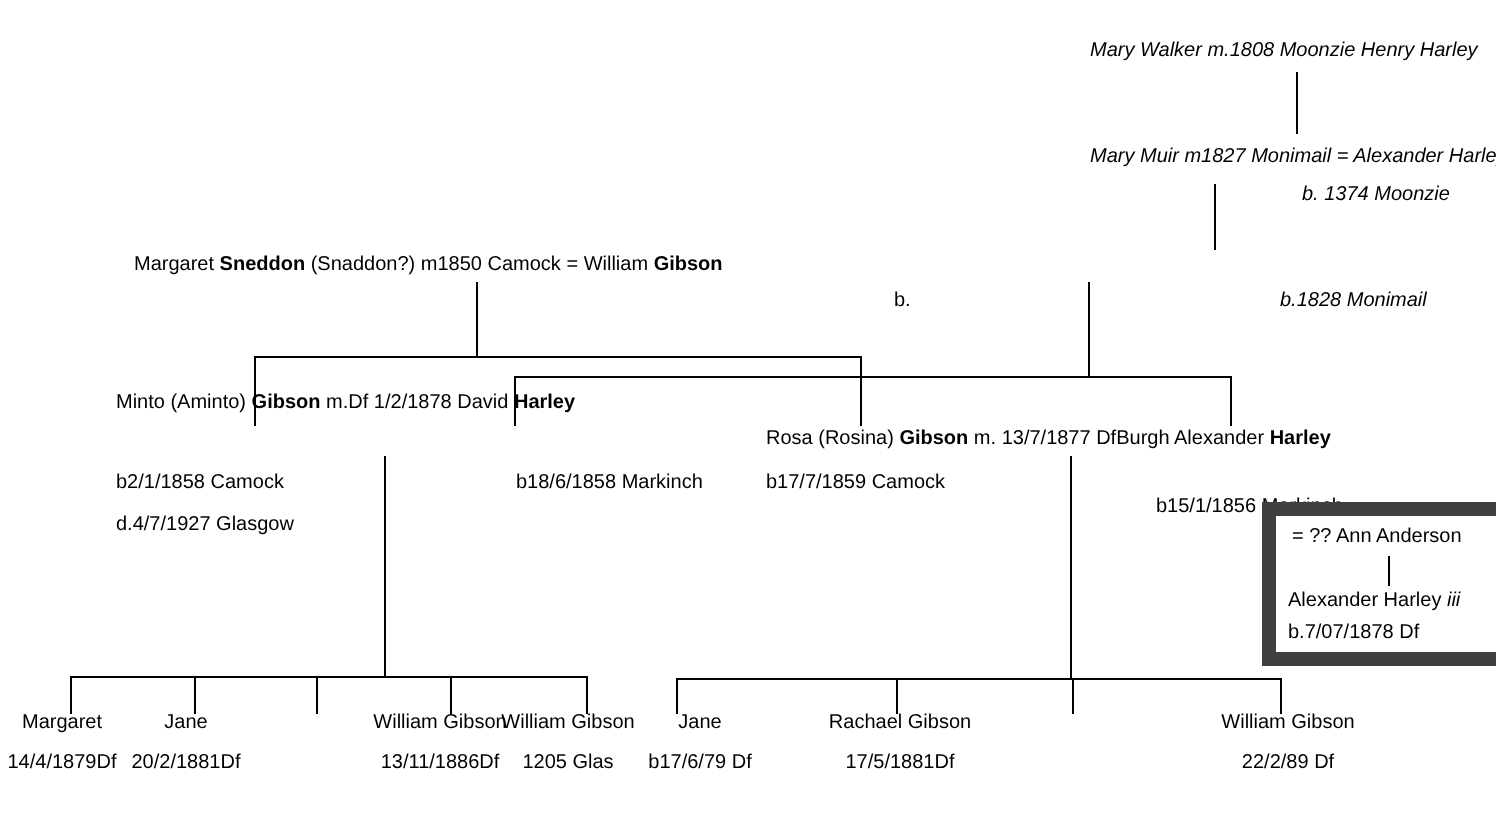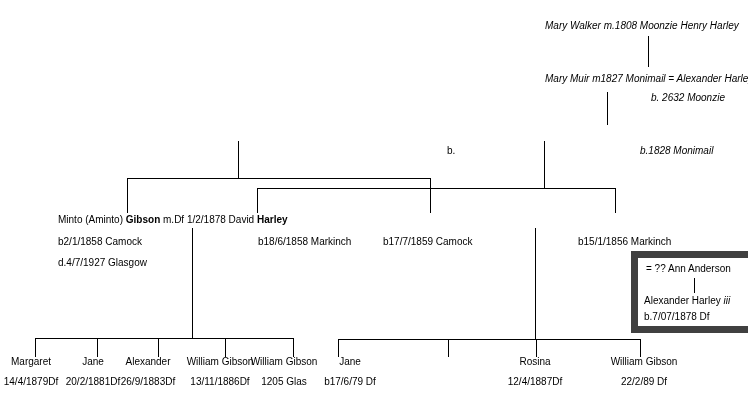--- a/index.html
+++ b/index.html
@@ -20,44 +20,50 @@
          border:7px solid #404040; }
 </style>
 </head>
 <body>
 
 <div class="canvas">
 
   <div class="t it" style="left:545px;top:20px">Mary Walker m.1808 Moonzie Henry Harley</div>
   <div class="vl" style="left:648px;top:36px;height:31px"></div>
   <div class="t it" style="left:545px;top:73px">Mary Muir m1827 Monimail = Alexander Harley</div>
-  <div class="t it" style="left:651px;top:92px">b. 2632 Moonzie</div>
+  <div class="t it" style="left:651px;top:92px">b. 1374 Moonzie</div>
   <div class="vl" style="left:607px;top:92px;height:33px"></div>
 
+  <div class="t" style="left:67px;top:127px">
+    <span>Margaret </span><span class="b">Sneddon</span><span> (Snaddon?) m1850 Camock = William </span><span class="b">Gibson</span>
+  </div>
   <div class="t" style="left:447px;top:145px">b.</div>
   <div class="t it" style="left:640px;top:145px">b.1828 Monimail</div>
 
   <div class="vl" style="left:238px;top:141px;height:37px"></div>
   <div class="vl" style="left:544px;top:141px;height:47px"></div>
   <div class="hl" style="left:127px;top:178px;width:304px"></div>
   <div class="vl" style="left:127px;top:178px;height:35px"></div>
   <div class="vl" style="left:430px;top:178px;height:35px"></div>
   <div class="hl" style="left:257px;top:188px;width:359px"></div>
   <div class="vl" style="left:257px;top:188px;height:25px"></div>
   <div class="vl" style="left:615px;top:188px;height:25px"></div>
 
-  <div class="t" style="left:58px;top:214px">
+  <div class="t" style="left:58px;top:196px">
     <span>Minto (Aminto) </span><span class="b">Gibson</span><span> m.Df 1/2/1878 David </span><span class="b">Harley</span>
   </div>
   <div class="t" style="left:58px;top:236px">b2/1/1858 Camock</div>
   <div class="t" style="left:258px;top:236px">b18/6/1858 Markinch</div>
   <div class="t" style="left:58px;top:257px">d.4/7/1927 Glasgow</div>
 
+  <div class="t" style="left:383px;top:214px">
+    <span>Rosa (Rosina) </span><span class="b">Gibson</span><span> m. 13/7/1877 DfBurgh  Alexander </span><span class="b">Harley</span>
+  </div>
   <div class="t" style="left:383px;top:236px">b17/7/1859 Camock</div>
-  <div class="t" style="left:578px;top:236px">b15/1/1856 Markinch</div>
+  <div class="t" style="left:578px;top:248px">b15/1/1856 Markinch</div>
 
   <div class="box">
     <div class="t" style="left:8px;top:5px">= ?? Ann Anderson</div>
     <div class="vl" style="left:56px;top:20px;height:15px"></div>
     <div class="t" style="left:6px;top:37px">
       <span>Alexander Harley </span><span class="it">iii</span>
     </div>
     <div class="t" style="left:6px;top:53px">b.7/07/1878 Df</div>
   </div>
 
@@ -76,39 +82,35 @@
   <div class="vl" style="left:640px;top:339px;height:18px"></div>
 
   <div class="child" style="left:-19px">
     <div class="nm">Margaret</div>
     <div class="dt">14/4/1879Df</div>
   </div>
   <div class="child" style="left:43px">
     <div class="nm">Jane</div>
     <div class="dt">20/2/1881Df</div>
   </div>
-  <div class="child" style="left:98px">
-    <div class="nm">Alexander</div>
-    <div class="dt">26/9/1883Df</div>
-  </div>
   <div class="child" style="left:170px">
     <div class="nm">William Gibson</div>
     <div class="dt">13/11/1886Df</div>
   </div>
   <div class="child" style="left:234px">
     <div class="nm">William Gibson</div>
     <div class="dt">1205 Glas</div>
   </div>
 
   <div class="child" style="left:300px">
     <div class="nm">Jane</div>
     <div class="dt">b17/6/79 Df</div>
   </div>
-  <div class="child" style="left:485px">
-    <div class="nm">Rosina</div>
-    <div class="dt">12/4/1887Df</div>
+  <div class="child" style="left:400px">
+    <div class="nm">Rachael Gibson</div>
+    <div class="dt">17/5/1881Df</div>
   </div>
   <div class="child" style="left:594px">
     <div class="nm">William Gibson</div>
     <div class="dt">22/2/89 Df</div>
   </div>
 
 </div>
 
 </body></html>

